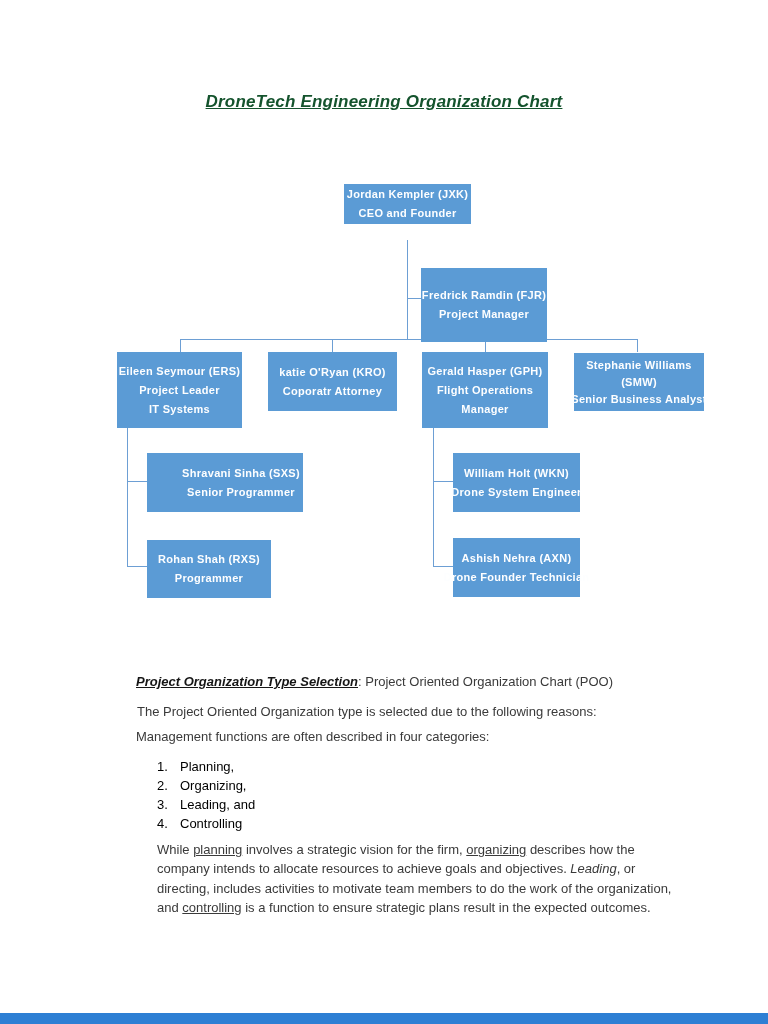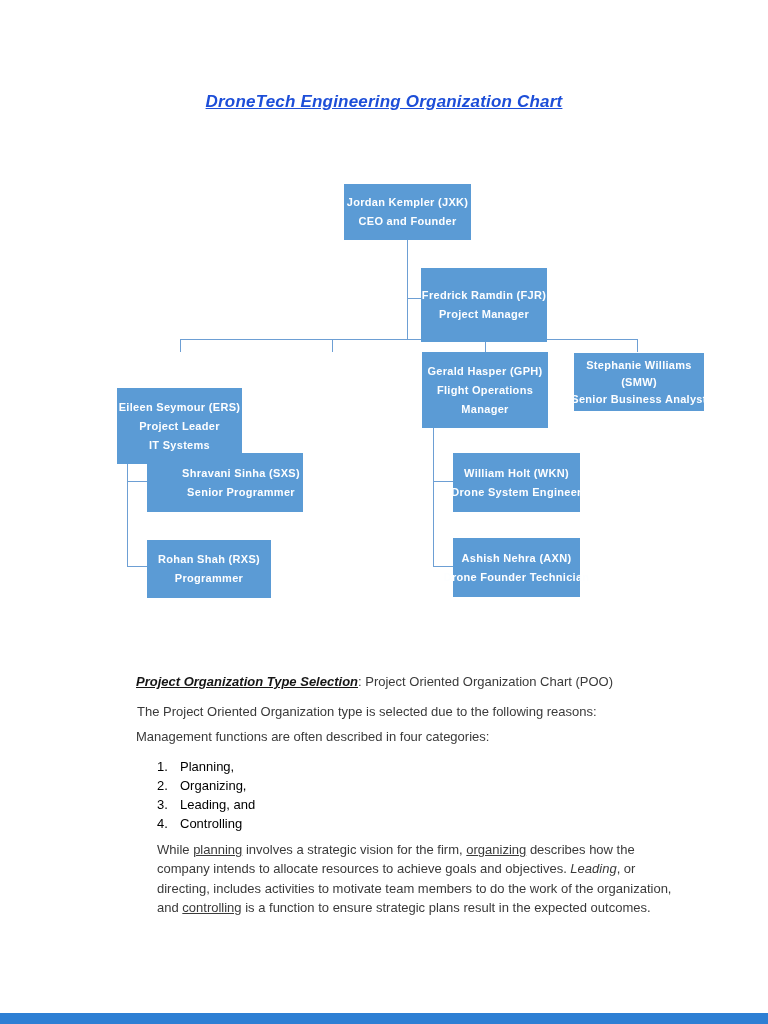--- a/index.html
+++ b/index.html
@@ -1,21 +1,21 @@
 <!DOCTYPE html>
 <html><head>
 <meta charset="utf-8">
 <style>
   html,body{margin:0;padding:0;background:#ffffff;}
   .page{position:relative;width:768px;height:1024px;background:#ffffff;
         font-family:"Liberation Sans",sans-serif;overflow:hidden;}
 
   .doc-title{position:absolute;top:92px;left:0;width:100%;text-align:center;
              font-size:17px;font-weight:bold;font-style:italic;
-             text-decoration:underline;color:#1d4ed8;letter-spacing:0.2px;}
+             text-decoration:underline;color:#14532d;letter-spacing:0.2px;}
 
   
   .obox{position:absolute;background:#5b9bd5;color:#fdfeff;
         display:flex;flex-direction:column;justify-content:center;align-items:center;
         text-align:center;font-size:11px;font-weight:600;line-height:19px;
         letter-spacing:0.3px;}
   .obox .ln{display:block;white-space:nowrap;}
   .obox.tight{line-height:17px;}
 
   
@@ -47,36 +47,40 @@
   <div class="conn" style="left:332px;top:339px;width:1px;height:13px;"></div>
   <div class="conn" style="left:485px;top:339px;width:1px;height:13px;"></div>
   <div class="conn" style="left:637px;top:339px;width:1px;height:13px;"></div>
   <div class="conn" style="left:127px;top:428px;width:1px;height:139px;"></div>
   <div class="conn" style="left:127px;top:481px;width:20px;height:1px;"></div>
   <div class="conn" style="left:127px;top:566px;width:20px;height:1px;"></div>
   <div class="conn" style="left:433px;top:428px;width:1px;height:139px;"></div>
   <div class="conn" style="left:433px;top:481px;width:20px;height:1px;"></div>
   <div class="conn" style="left:433px;top:566px;width:20px;height:1px;"></div>
 
-  <div class="obox" style="left:344px;top:184px;width:127px;height:56px;">
+  <div class="obox" style="left:344px;top:184px;width:127px;height:40px;">
     <span class="ln">Jordan Kempler (JXK)</span>
     <span class="ln">CEO and Founder</span>
   </div>
 
   <div class="obox" style="left:421px;top:268px;width:126px;height:74px;">
     <span class="ln">Fredrick Ramdin (FJR)</span>
     <span class="ln">Project Manager</span>
   </div>
 
-  <div class="obox" style="left:117px;top:352px;width:125px;height:76px;margin-top:36px;">
+  <div class="obox" style="left:117px;top:352px;width:125px;height:76px;">
     <span class="ln">Eileen Seymour (ERS)</span>
     <span class="ln">Project Leader</span>
     <span class="ln">IT Systems</span>
   </div>
 
+  <div class="obox" style="left:268px;top:352px;width:129px;height:59px;">
+    <span class="ln">katie O'Ryan (KRO)</span>
+    <span class="ln">Coporatr Attorney</span>
+  </div>
 
   <div class="obox tight" style="left:574px;top:353px;width:130px;height:58px;">
     <span class="ln">Stephanie Williams</span>
     <span class="ln">(SMW)</span>
     <span class="ln">Senior Business Analyst</span>
   </div>
 
   <div class="obox" style="left:422px;top:352px;width:126px;height:76px;">
     <span class="ln">Gerald Hasper (GPH)</span>
     <span class="ln">Flight Operations</span>

